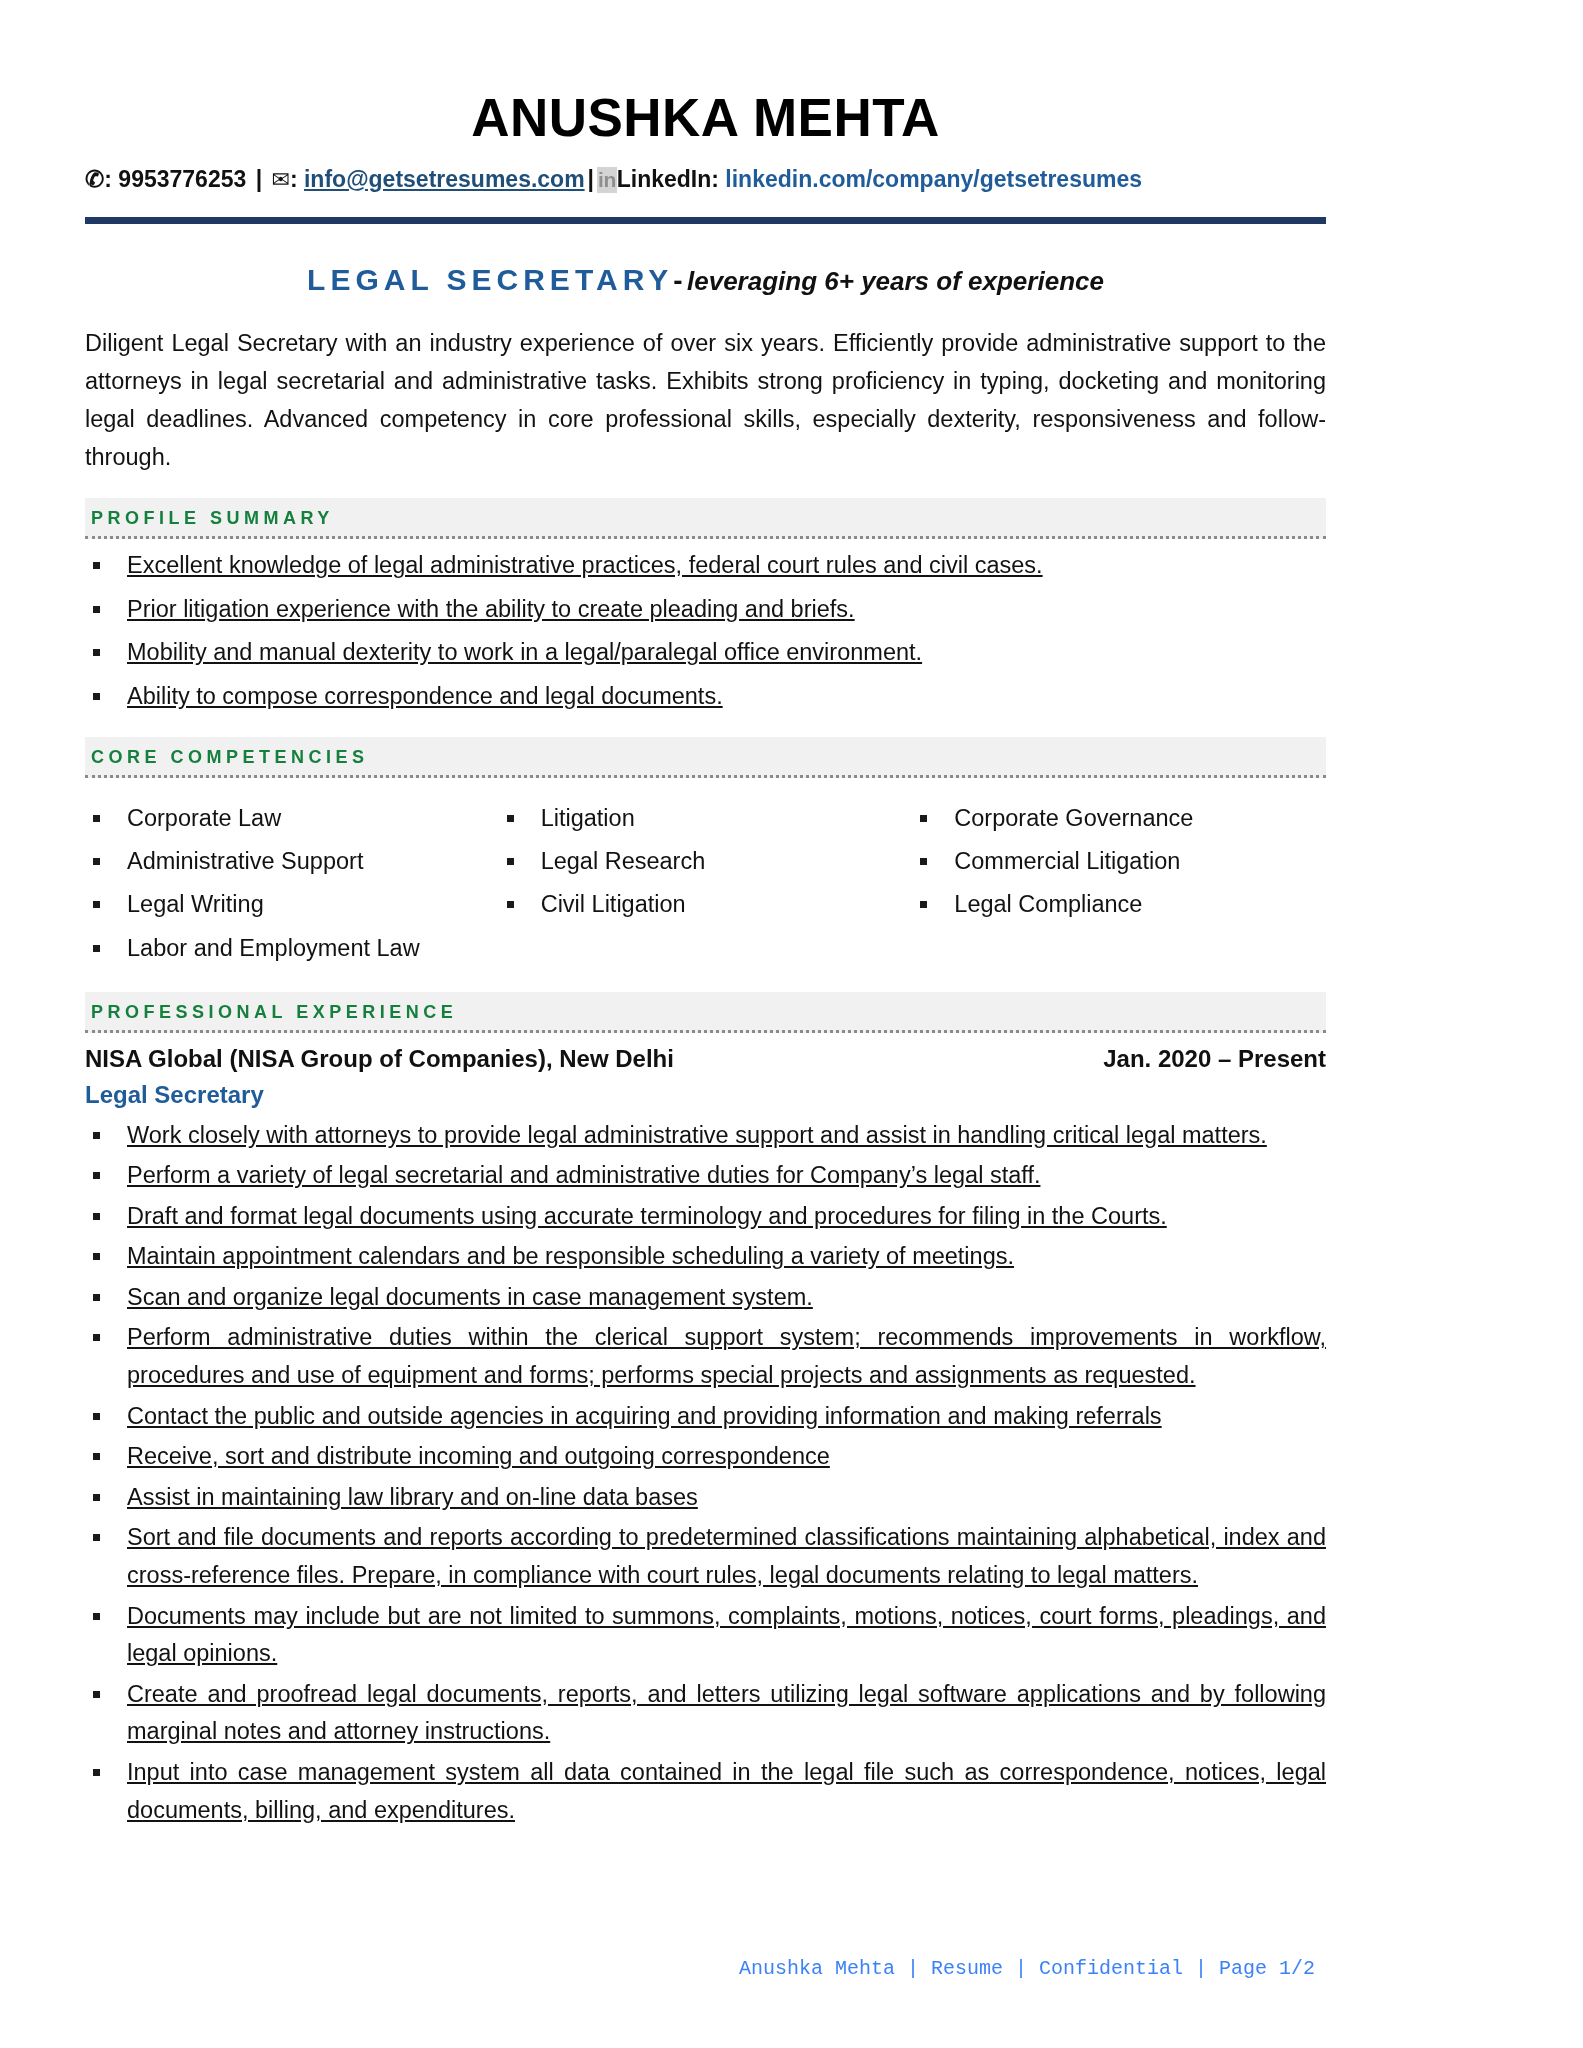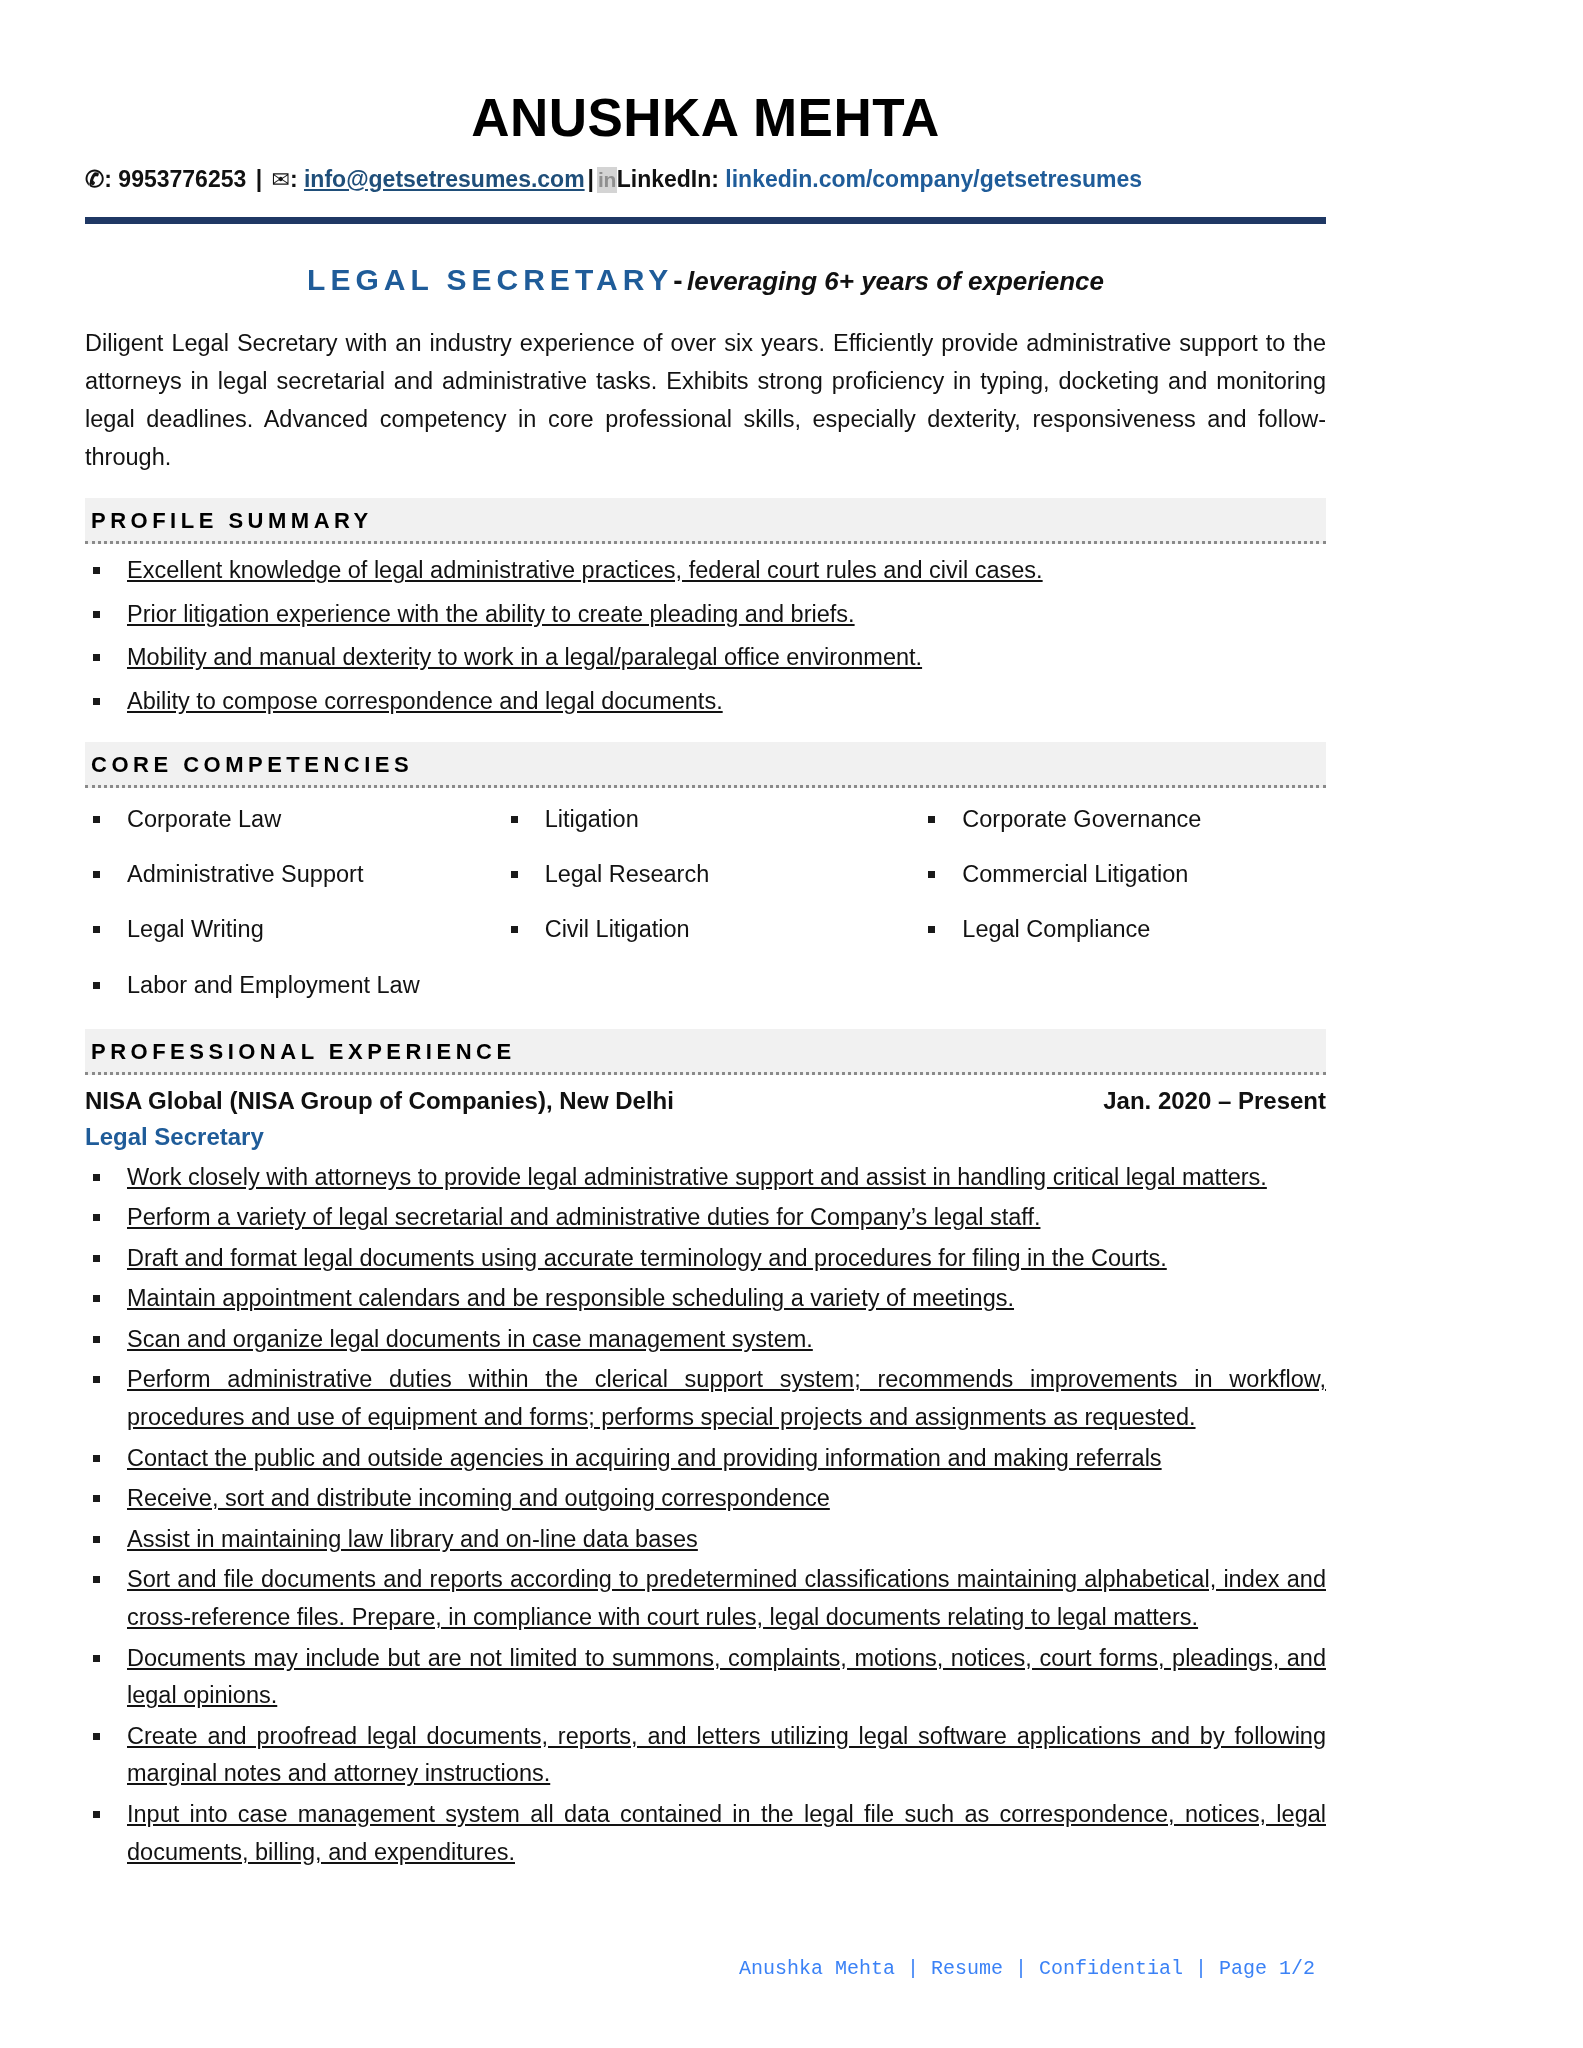--- a/index.html
+++ b/index.html
@@ -104,22 +104,22 @@
   }
 
   
   .section-header {
     background: #f1f1f1;
     padding: 10px 6px 7px 6px;
     margin-top: 22px;
     border-bottom: 3px dotted #8a8a8a;
   }
   .section-header .label {
-    color: #000000;
-    font-size: 22px;
+    color: #15803d;
+    font-size: 18px;
     font-weight: bold;
     letter-spacing: 4.5px;
   }
 
   
   .bullets { list-style: none; margin-top: 8px; }
   .bullets li {
     position: relative;
     padding-left: 42px;
     font-size: 23.5px;
@@ -137,24 +137,23 @@
     width: 7px;
     height: 7px;
     background: #1a1a1a;
   }
   .bullets.tight li { margin-bottom: 3px; }
 
   
   .comp-grid {
     display: grid;
     grid-template-columns: 1fr 1fr 1fr;
-    margin-top: 10px;
+    margin-top: 19px;
     column-gap: 0px;
     row-gap: 0px;
-    gap: 12px;
   }
   .comp-item {
     position: relative;
     padding-left: 42px;
     font-size: 23.5px;
     line-height: 1.32;
     padding-top: 6px;
     padding-bottom: 6px;
     color: #121212;
   }

